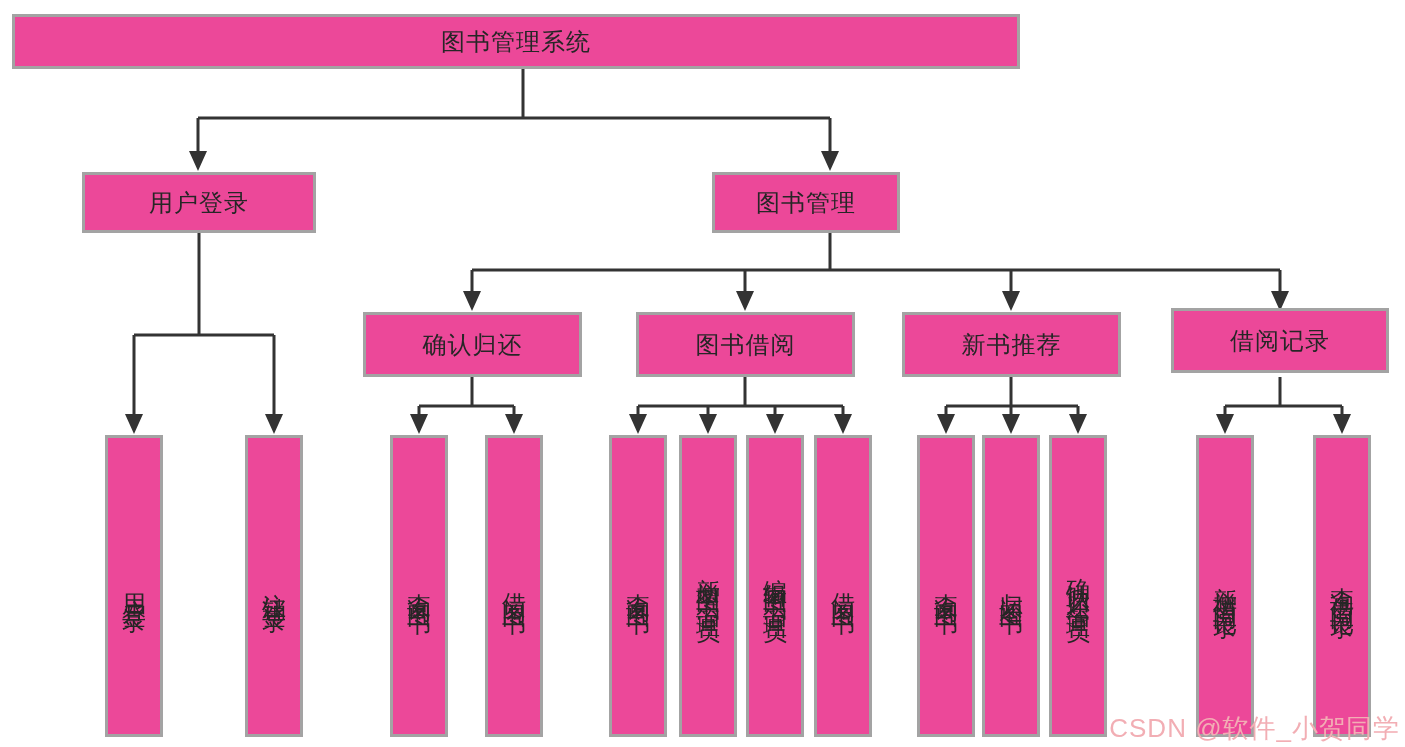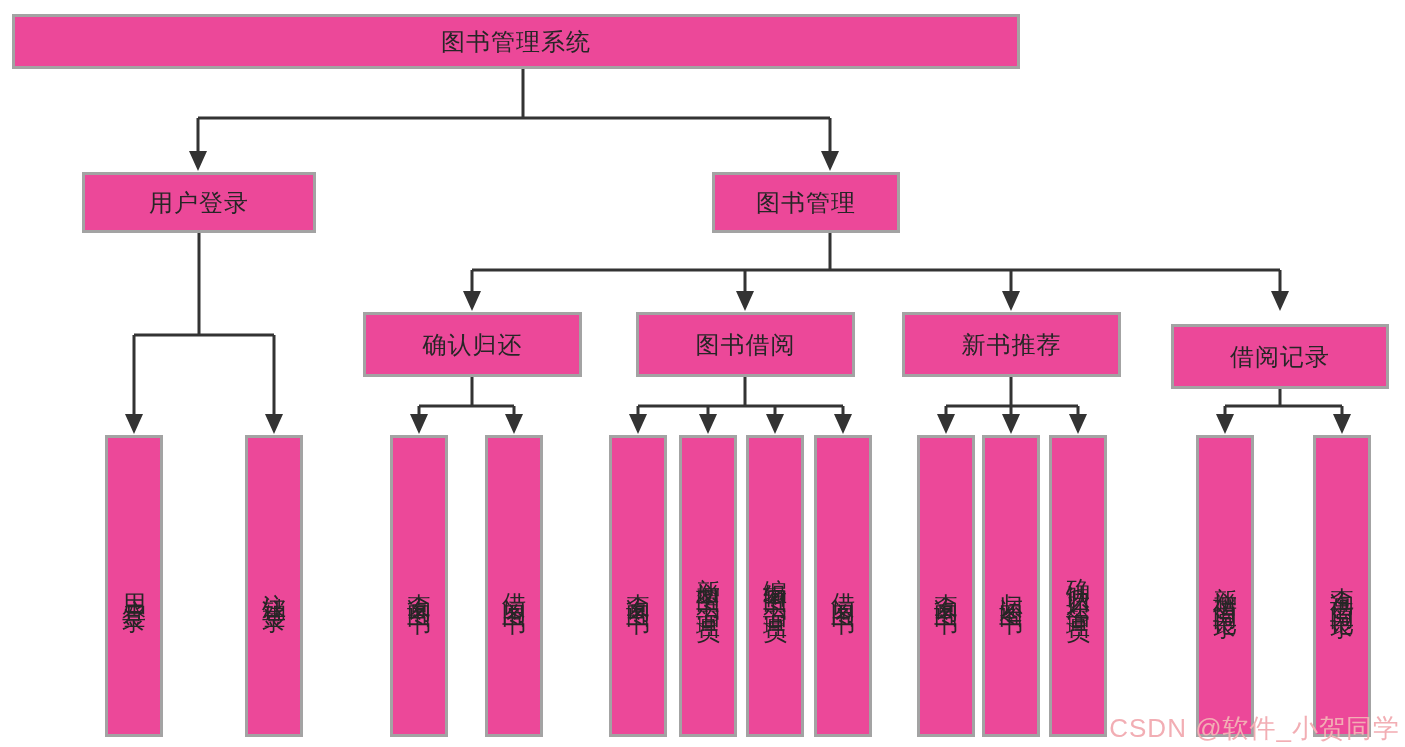--- a/index.html
+++ b/index.html
@@ -127,21 +127,21 @@
 
   <div class="box" style="left:363px; top:312px; width:219px; height:65px;">
     <span>确认归还</span>
   </div>
   <div class="box" style="left:636px; top:312px; width:219px; height:65px;">
     <span>图书借阅</span>
   </div>
   <div class="box" style="left:902px; top:312px; width:219px; height:65px;">
     <span>新书推荐</span>
   </div>
-  <div class="box" style="left:1171px; top:324px; width:218px; height:65px;">
+  <div class="box" style="left:1171px; top:308px; width:218px; height:65px;">
     <span>借阅记录</span>
   </div>
 
   <div class="box leaf" style="left:105px;">
     <span class="vtext">用户登录</span>
   </div>
   <div class="box leaf" style="left:245px;">
     <span class="vtext">注销登录</span>
   </div>
 

